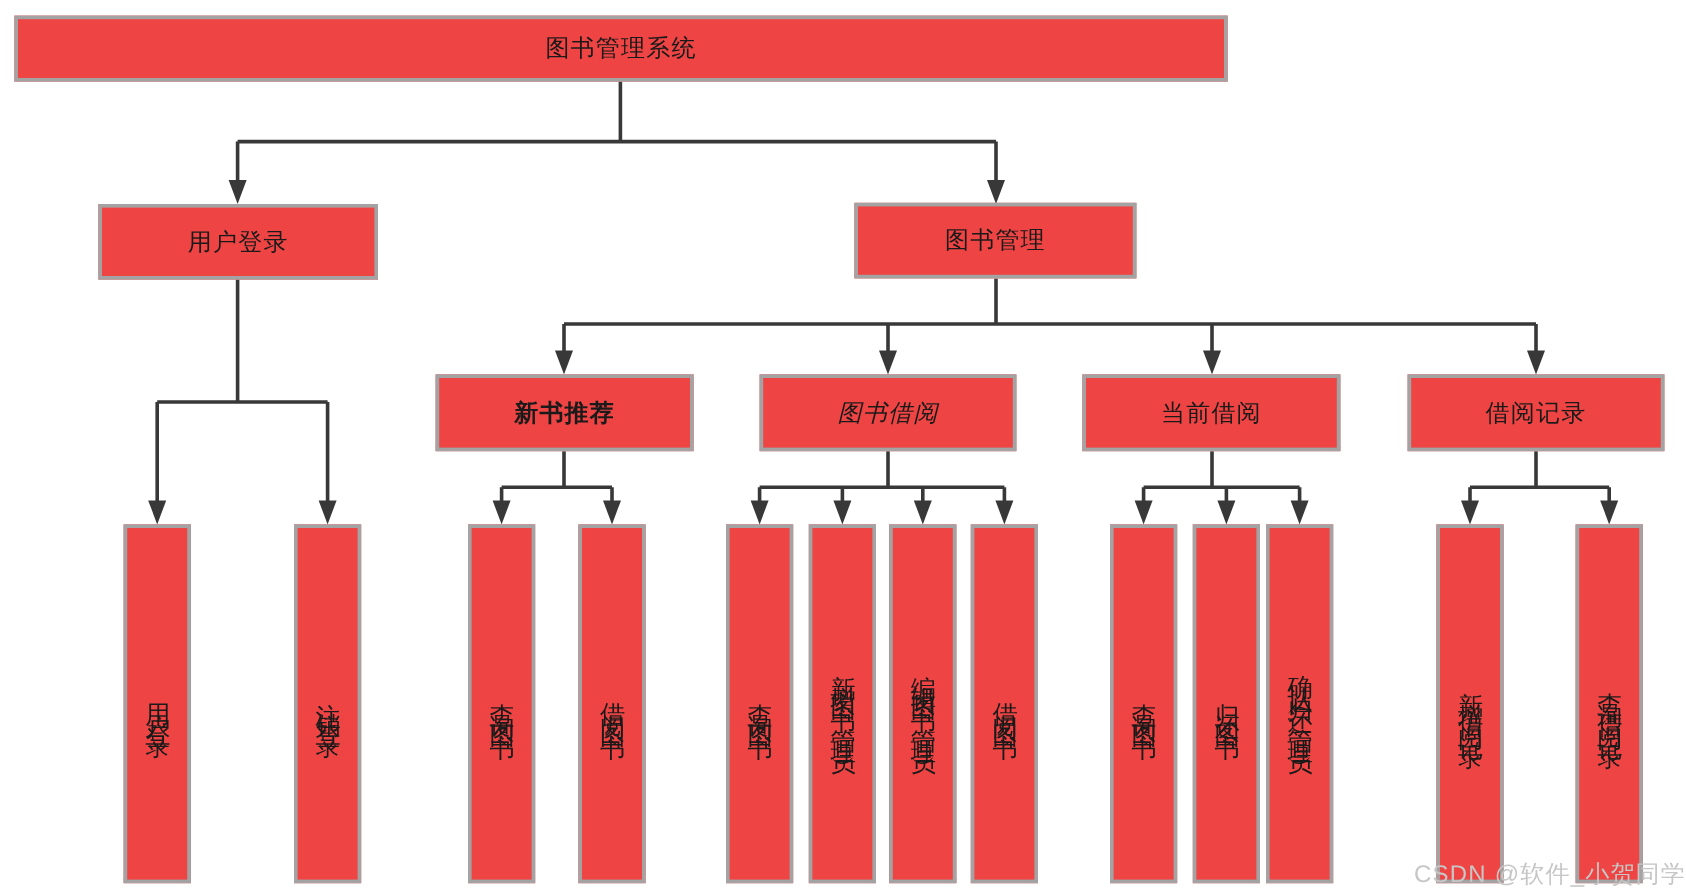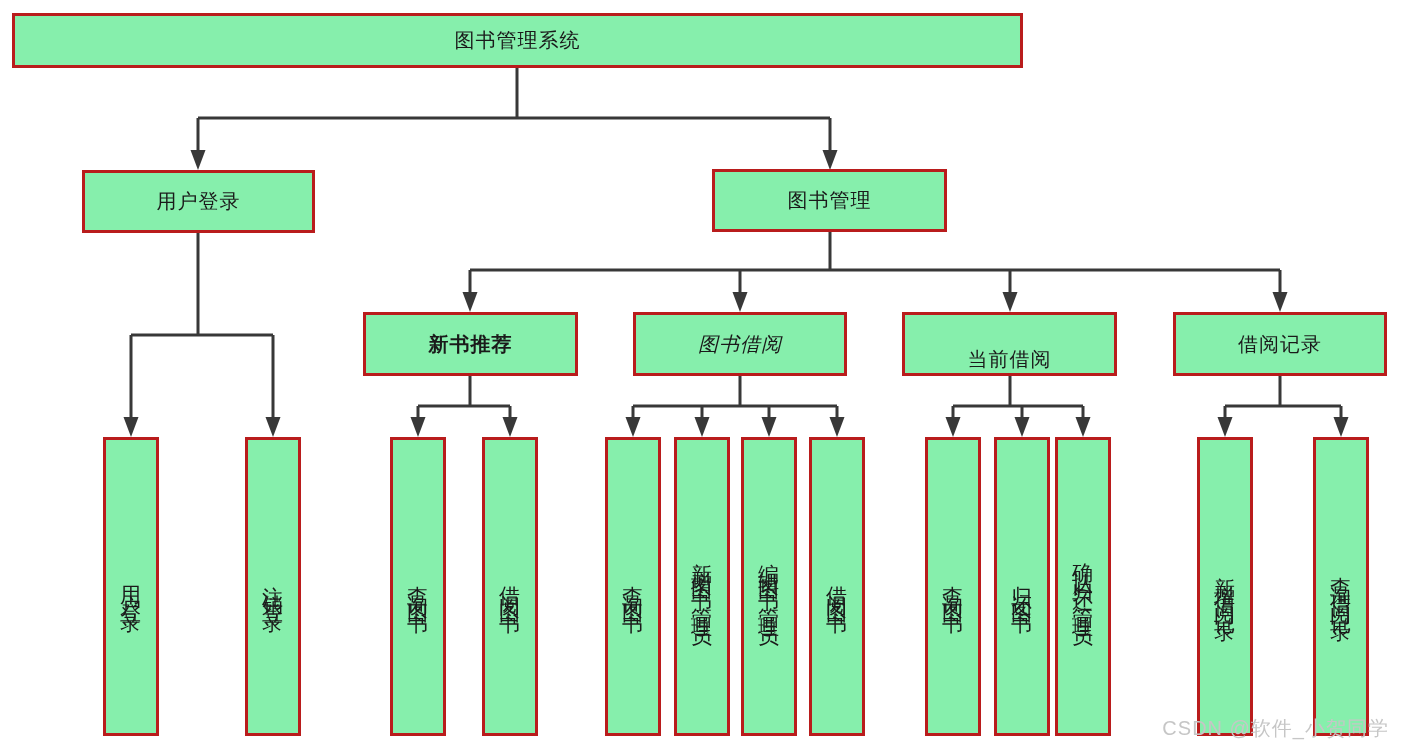--- a/index.html
+++ b/index.html
@@ -16,22 +16,22 @@
     overflow: hidden;
   }
   #wires {
     position: absolute;
     left: 0; top: 0;
     z-index: 1;
   }
   .node {
     position: absolute;
     box-sizing: border-box;
-    border: 3px solid #b91c1c;
-    background: #86efac;
+    border: 3px solid #a3a3a3;
+    background: #ef4444;
     color: #1a1a1a;
     display: flex;
     align-items: center;
     justify-content: center;
     z-index: 2;
   }
   .hbox {
     font-size: 20px;
     letter-spacing: 1px;
     white-space: nowrap;
@@ -41,21 +41,21 @@
   }
   .vbox .vtext {
     writing-mode: vertical-rl;
     text-orientation: mixed;
     letter-spacing: 9px;
     line-height: 1;
     white-space: nowrap;
   }
   #watermark {
     position: absolute;
-    right: 16px;
+    right: 0;
     bottom: 5px;
     z-index: 3;
     font-size: 20px;
     color: #c6c6c6;
     letter-spacing: 1px;
     white-space: nowrap;
     pointer-events: none;
   }
 </style>
 </head>
@@ -102,21 +102,21 @@
   <div class="node hbox" style="left:712px; top:169px; width:235px; height:63px;font-family:Liberation Mono, monospace;">
     <span>图书管理</span>
   </div>
 
   <div class="node hbox" style="left:363px; top:312px; width:215px; height:64px;font-weight:bold;">
     <span>新书推荐</span>
   </div>
   <div class="node hbox" style="left:633px; top:312px; width:214px; height:64px;font-style:italic;">
     <span>图书借阅</span>
   </div>
-  <div class="node hbox" style="left:902px; top:312px; width:215px; height:64px;align-items:flex-end;">
+  <div class="node hbox" style="left:902px; top:312px; width:215px; height:64px;">
     <span>当前借阅</span>
   </div>
   <div class="node hbox" style="left:1173px; top:312px; width:214px; height:64px;">
     <span>借阅记录</span>
   </div>
 
   <div class="node vbox" style="left:103px; top:437px; width:56px; height:299px;">
     <span class="vtext">用户登录</span>
   </div>
   <div class="node vbox" style="left:245px; top:437px; width:56px; height:299px;">

